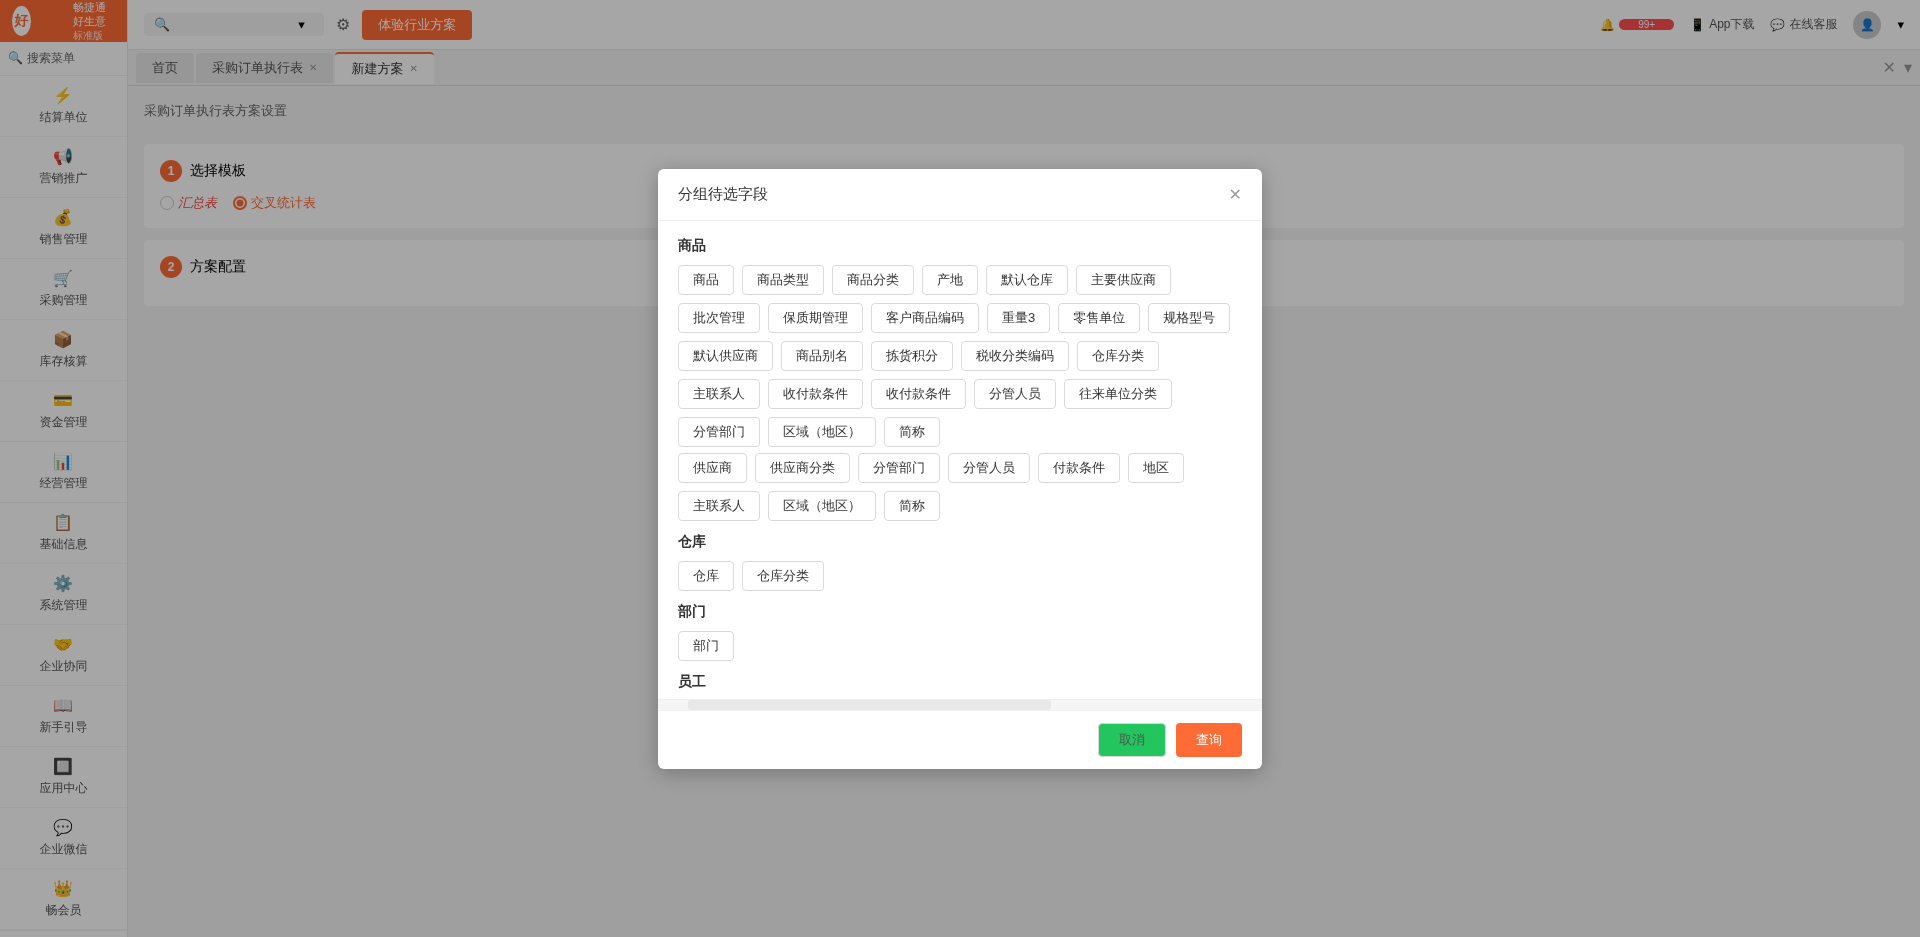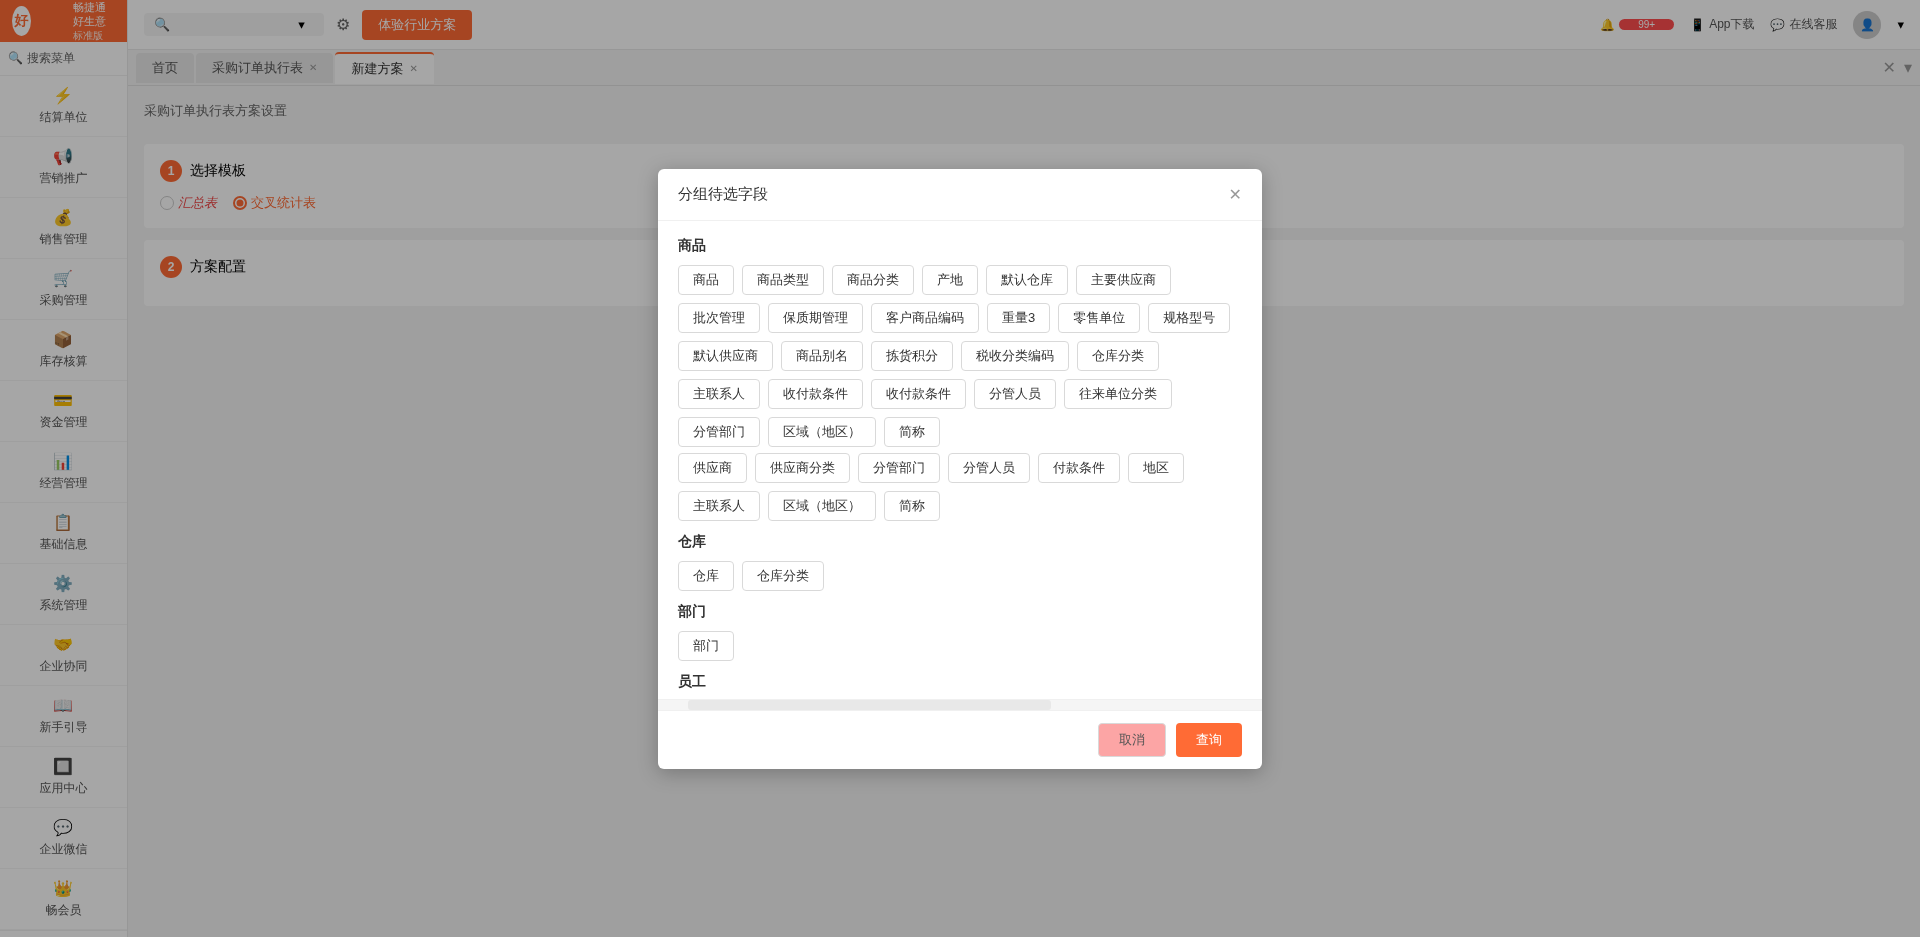--- a/index.html
+++ b/index.html
@@ -87,21 +87,21 @@
 
     
     .modal-body::-webkit-scrollbar { width: 6px; }
     .modal-body::-webkit-scrollbar-thumb { background: #d9d9d9; border-radius: 3px; }
     .modal-body::-webkit-scrollbar-track { background: #f5f5f5; }
 
     
     .modal-hscroll { height: 12px; border-top: 1px solid #f0f0f0; background: #f5f5f5; }
 
     
-    .btn-cancel { padding: 7px 20px; border: 1px solid #d9d9d9; border-radius: 4px; background: #fca5a5; cursor: pointer; color: #555; font-size: 13px; }
+    .btn-cancel { padding: 7px 20px; border: 1px solid #d9d9d9; border-radius: 4px; background: #22c55e; cursor: pointer; color: #555; font-size: 13px; }
     .btn-confirm { padding: 7px 20px; border: none; border-radius: 4px; background: #ff6b35; color: #fff; cursor: pointer; font-size: 13px; }
 
     
     .page-section { background: #fff; border-radius: 4px; padding: 16px; margin-bottom: 12px; }
     .step-header { display: flex; align-items: center; gap: 8px; margin-bottom: 12px; font-size: 14px; font-weight: 500; }
     .step-num { width: 22px; height: 22px; background: #ff6b35; color: #fff; border-radius: 50%; display: flex; align-items: center; justify-content: center; font-size: 12px; font-weight: bold; }
     .radio-group { display: flex; align-items: center; gap: 16px; }
   </style>
 </head>
 <body>

